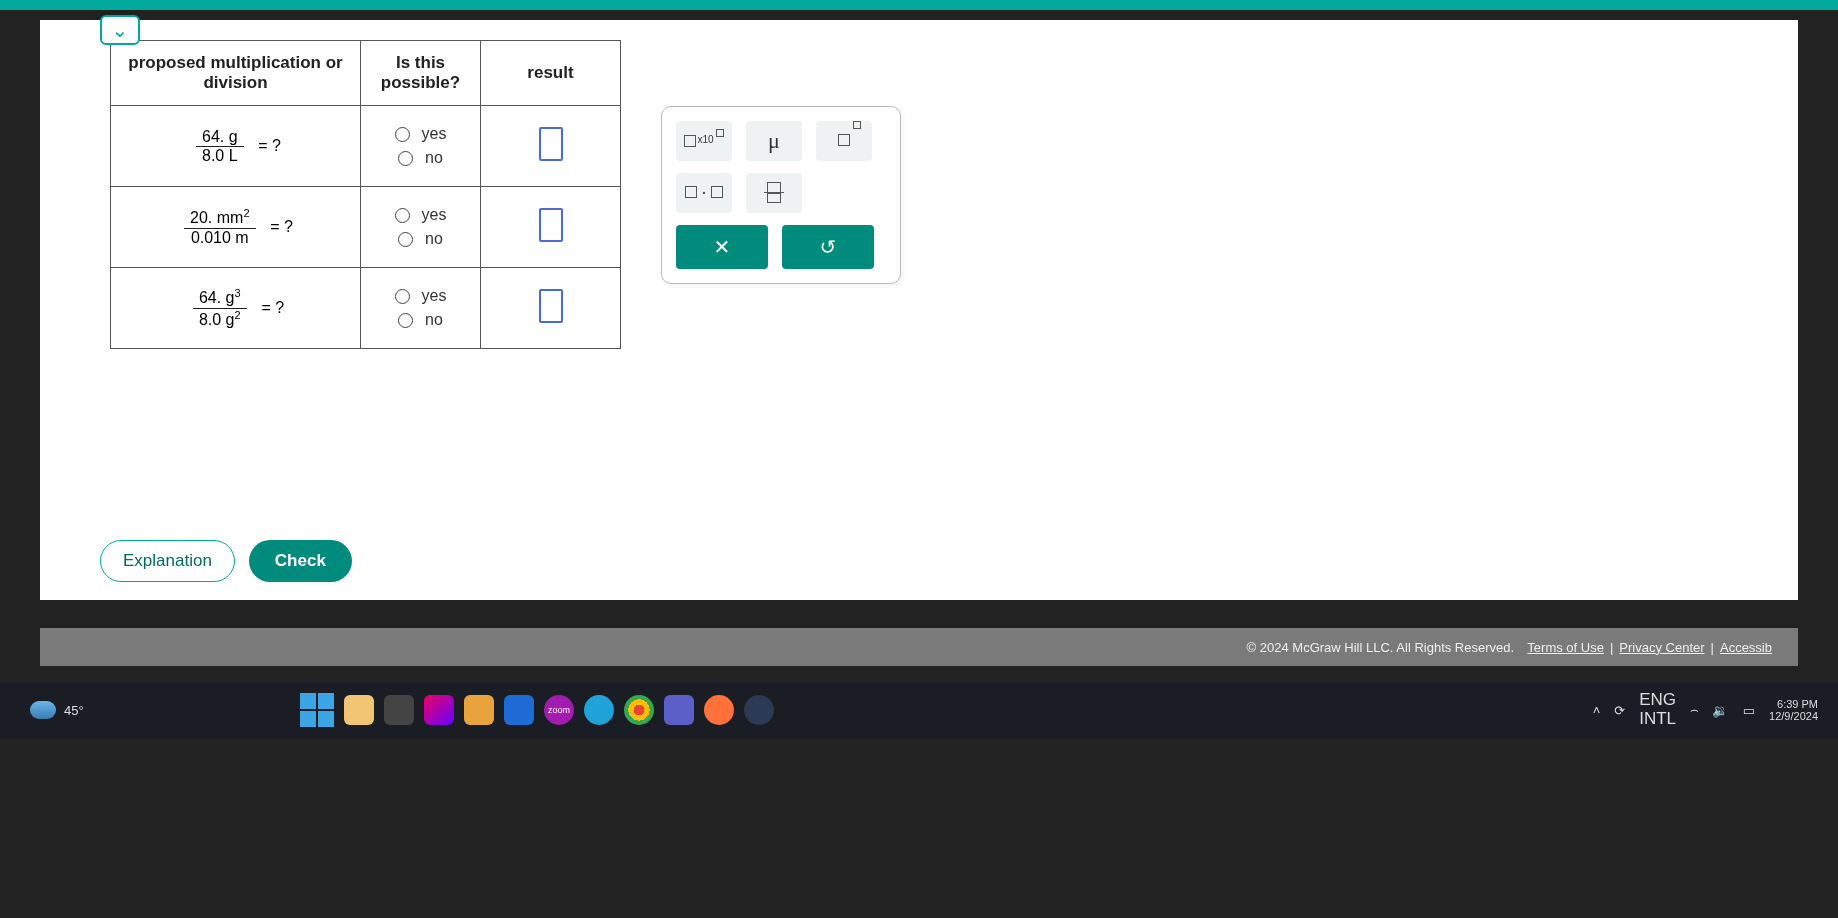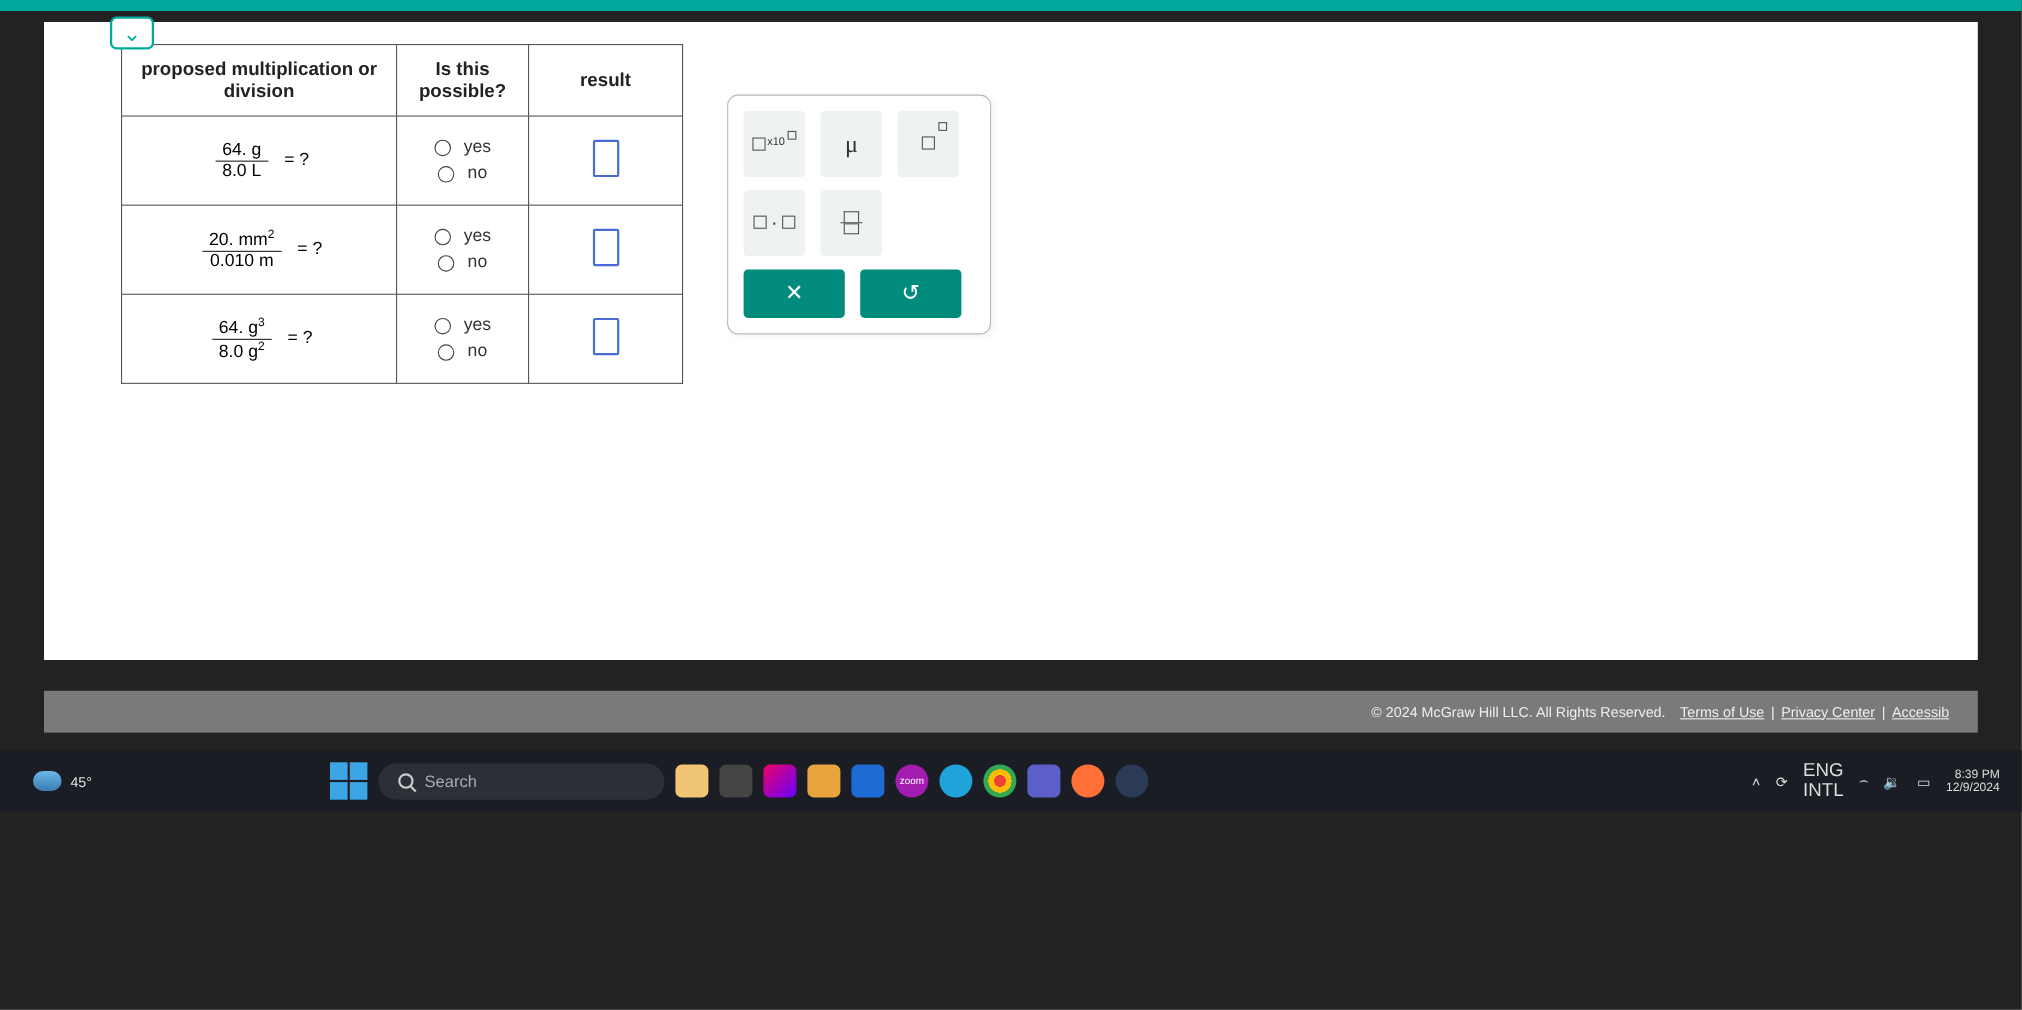--- a/index.html
+++ b/index.html
@@ -117,21 +117,21 @@
     box-shadow: 2px 2px 6px rgba(0,0,0,0.05);
     width: 240px;
   }
   .pal-row {
     display: flex;
     gap: 14px;
     margin-bottom: 12px;
     align-items: center;
   }
   .pal-btn {
-    width: 56px; height: 60px;
+    width: 56px; height: 40px;
     background: #eef2f2;
     border-radius: 4px;
     display: flex;
     align-items: center;
     justify-content: center;
     font-size: 18px;
     color: #333;
     cursor: pointer;
     position: relative;
   }
@@ -436,20 +436,24 @@
           <span>✕</span>
         </div>
         <div class="pal-btn big pal-action">
           <span>↺</span>
         </div>
       </div>
     </div>
 
   </div>
 
+  <div class="bottom-btn-row">
+    <button class="btn-explanation">Explanation</button>
+    <button class="btn-check">Check</button>
+  </div>
 </div>
 
 <div class="gray-strip">
   <span>© 2024 McGraw Hill LLC. All Rights Reserved.</span>&nbsp;&nbsp;
   <span class="link">Terms of Use</span> |
   <span class="link">Privacy Center</span> |
   <span class="link">Accessib</span>
 </div>
 
 <div class="taskbar">
@@ -457,24 +461,20 @@
     <span class="weather-icon"></span>
     <span>45°</span>
   </div>
 
   <div class="tb-center">
     <div class="start-btn">
       <div></div>
         <div></div>
         <div></div>
         <div></div>
-    </div>
-    <div class="search-box">
-      <span class="mag"></span>
-      <span style="color:#aaa;font-size:15px;">Search</span>
     </div>
     <span class="tb-icon" style="background:#f0c674;"></span>
     <span class="tb-icon" style="background:#444;"></span>
     <span class="tb-icon" style="background:linear-gradient(135deg,#e06,#60f);"></span>
     <span class="tb-icon" style="background:#e8a33d;"></span>
     <span class="tb-icon" style="background:#1e6bd6;"></span>
     <span class="tb-icon" style="background:#a21caf;border-radius:50%;font-size:9px;color:#fff;display:flex;align-items:center;justify-content:center;">zoom</span>
     <span class="tb-icon" style="background:#1fa3d8;border-radius:50%;"></span>
     <span class="tb-icon" style="background:radial-gradient(circle,#ea4335 0 25%,#fbbc05 25% 50%,#34a853 50% 75%,#4285f4 75%);border-radius:50%;"></span>
     <span class="tb-icon" style="background:#5b5fc7;border-radius:6px;"></span>
@@ -486,17 +486,17 @@
     <span class="sys-icon">˄</span>
     <span class="sys-icon">⟳</span>
     <div class="lang">
       <span>ENG</span>
       <span>INTL</span>
     </div>
     <span class="sys-icon">⌢</span>
     <span class="sys-icon">🔉</span>
     <span class="sys-icon">▭</span>
     <div class="clock">
-      <span>8:39 PM</span>
+      <span>6:39 PM</span>
       <span>12/9/2024</span>
     </div>
   </div>
 </div>
 
 </body></html>

